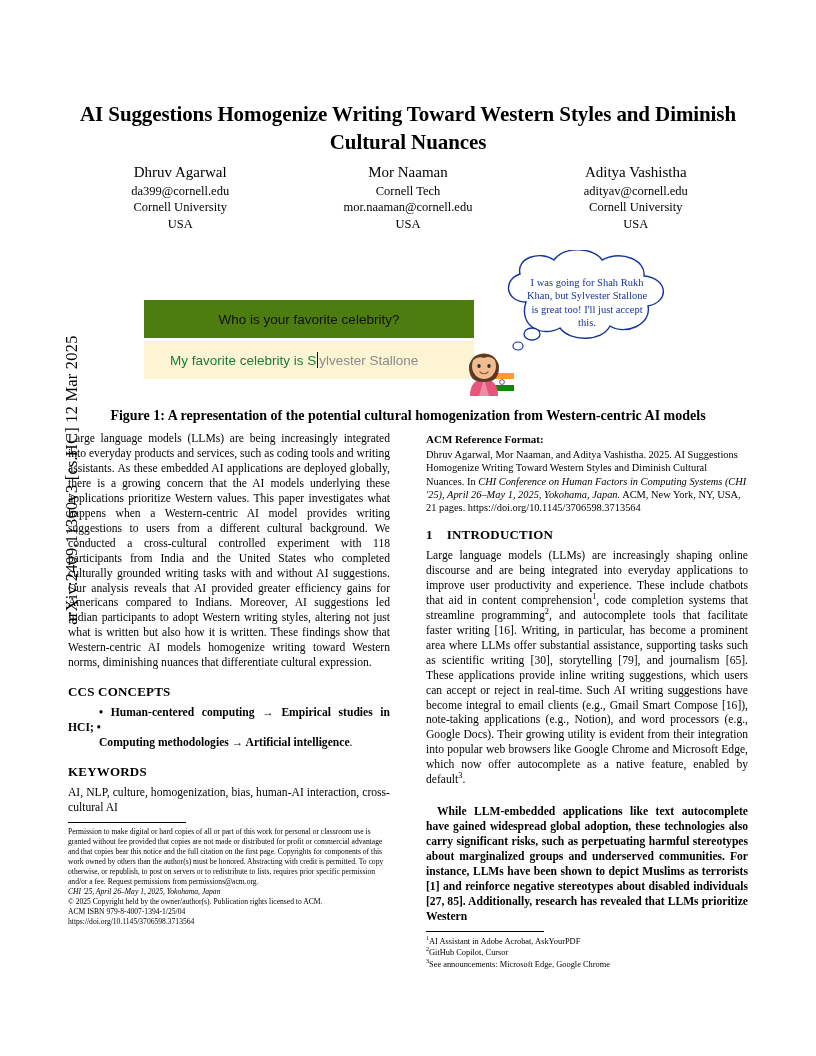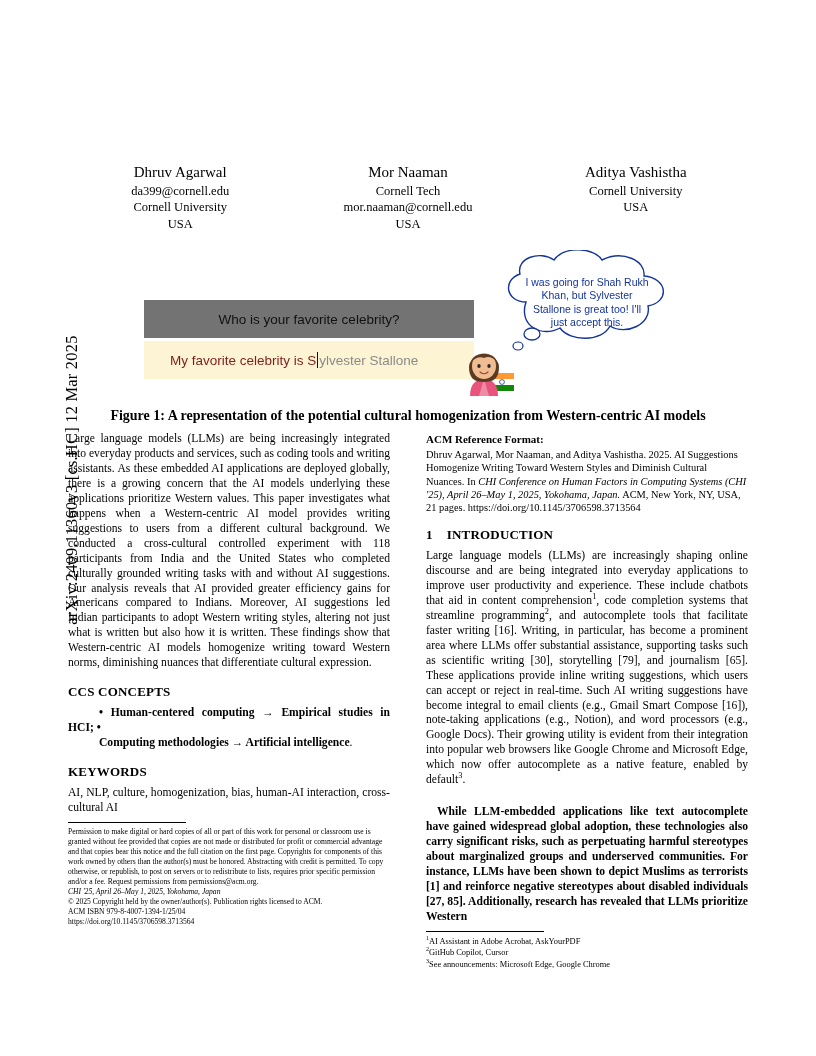--- a/index.html
+++ b/index.html
@@ -84,21 +84,21 @@
     top: 255px;
     width: 680px;
     height: 165px;
   }
   .chat-q {
     position: absolute;
     left: 76px;
     top: 45px;
     width: 330px;
     height: 38px;
-    background: #737373;
+    background: #4d7c0f;
     display: flex;
     align-items: center;
     justify-content: center;
     font-family: "Liberation Sans", sans-serif;
     font-size: 13.5px;
     color: #111;
   }
   .chat-a {
     position: absolute;
     left: 76px;
@@ -107,21 +107,21 @@
     height: 38px;
     background: #fdf4d4;
     display: flex;
     align-items: center;
     padding-left: 26px;
     box-sizing: border-box;
     font-family: "Liberation Sans", sans-serif;
     font-size: 13.5px;
     color: #111;
   }
-  .chat-a .typed { color: #7f1d1d; }
+  .chat-a .typed { color: #15803d; }
   .chat-a .caret {
     display: inline-block;
     width: 1px;
     height: 16px;
     background: #111;
     margin: 0 1px;
     vertical-align: -3px;
   }
   .chat-a .suggestion { color: #8a8a8a; }
 
@@ -134,21 +134,21 @@
   }
   .thought-text {
     position: absolute;
     left: 0; top: 0;
     width: 178px;
     height: 105px;
     display: flex;
     align-items: center;
     justify-content: center;
     text-align: center;
-    font-family: Liberation Sans, sans-serif;
+    font-family: Liberation Serif, serif;
     font-size: 10.5px;
     line-height: 1.28;
     color: #14349b;
     padding: 0 26px;
     box-sizing: border-box;
   }
 
   .persona {
     position: absolute;
     left: 392px;
@@ -220,36 +220,40 @@
   .ref-format-title { font-weight: bold; font-size: 11px; margin-bottom: 2px; }
   .ref-format { font-size: 10.4px; line-height: 1.27; text-align: left; }
 </style>
 </head>
 <body>
 
 <div class="page">
 
   <div class="arxiv-stamp">arXiv:2409.11360v3  [cs.HC]  12 Mar 2025</div>
 
+  <div class="title-block">
+    <h1 class="paper-title">AI Suggestions Homogenize Writing Toward Western Styles and Diminish Cultural Nuances</h1>
+  </div>
 
   <div class="authors">
     <div class="author">
       <span class="author-name">Dhruv Agarwal</span>
       <span class="author-line">da399@cornell.edu</span>
       <span class="author-line">Cornell University</span>
       <span class="author-line">USA</span>
     </div>
     <div class="author">
       <span class="author-name">Mor Naaman</span>
       <span class="author-line">Cornell Tech</span>
       <span class="author-line">mor.naaman@cornell.edu</span>
       <span class="author-line">USA</span>
     </div>
     <div class="author">
       <span class="author-name">Aditya Vashistha</span>
+      <span class="author-line">adityav@cornell.edu</span>
       <span class="author-line">Cornell University</span>
       <span class="author-line">USA</span>
     </div>
   </div>
 
   <div class="figure">
 
     <div class="chat-q">
       <span>Who is your favorite celebrity?</span>
     </div>

